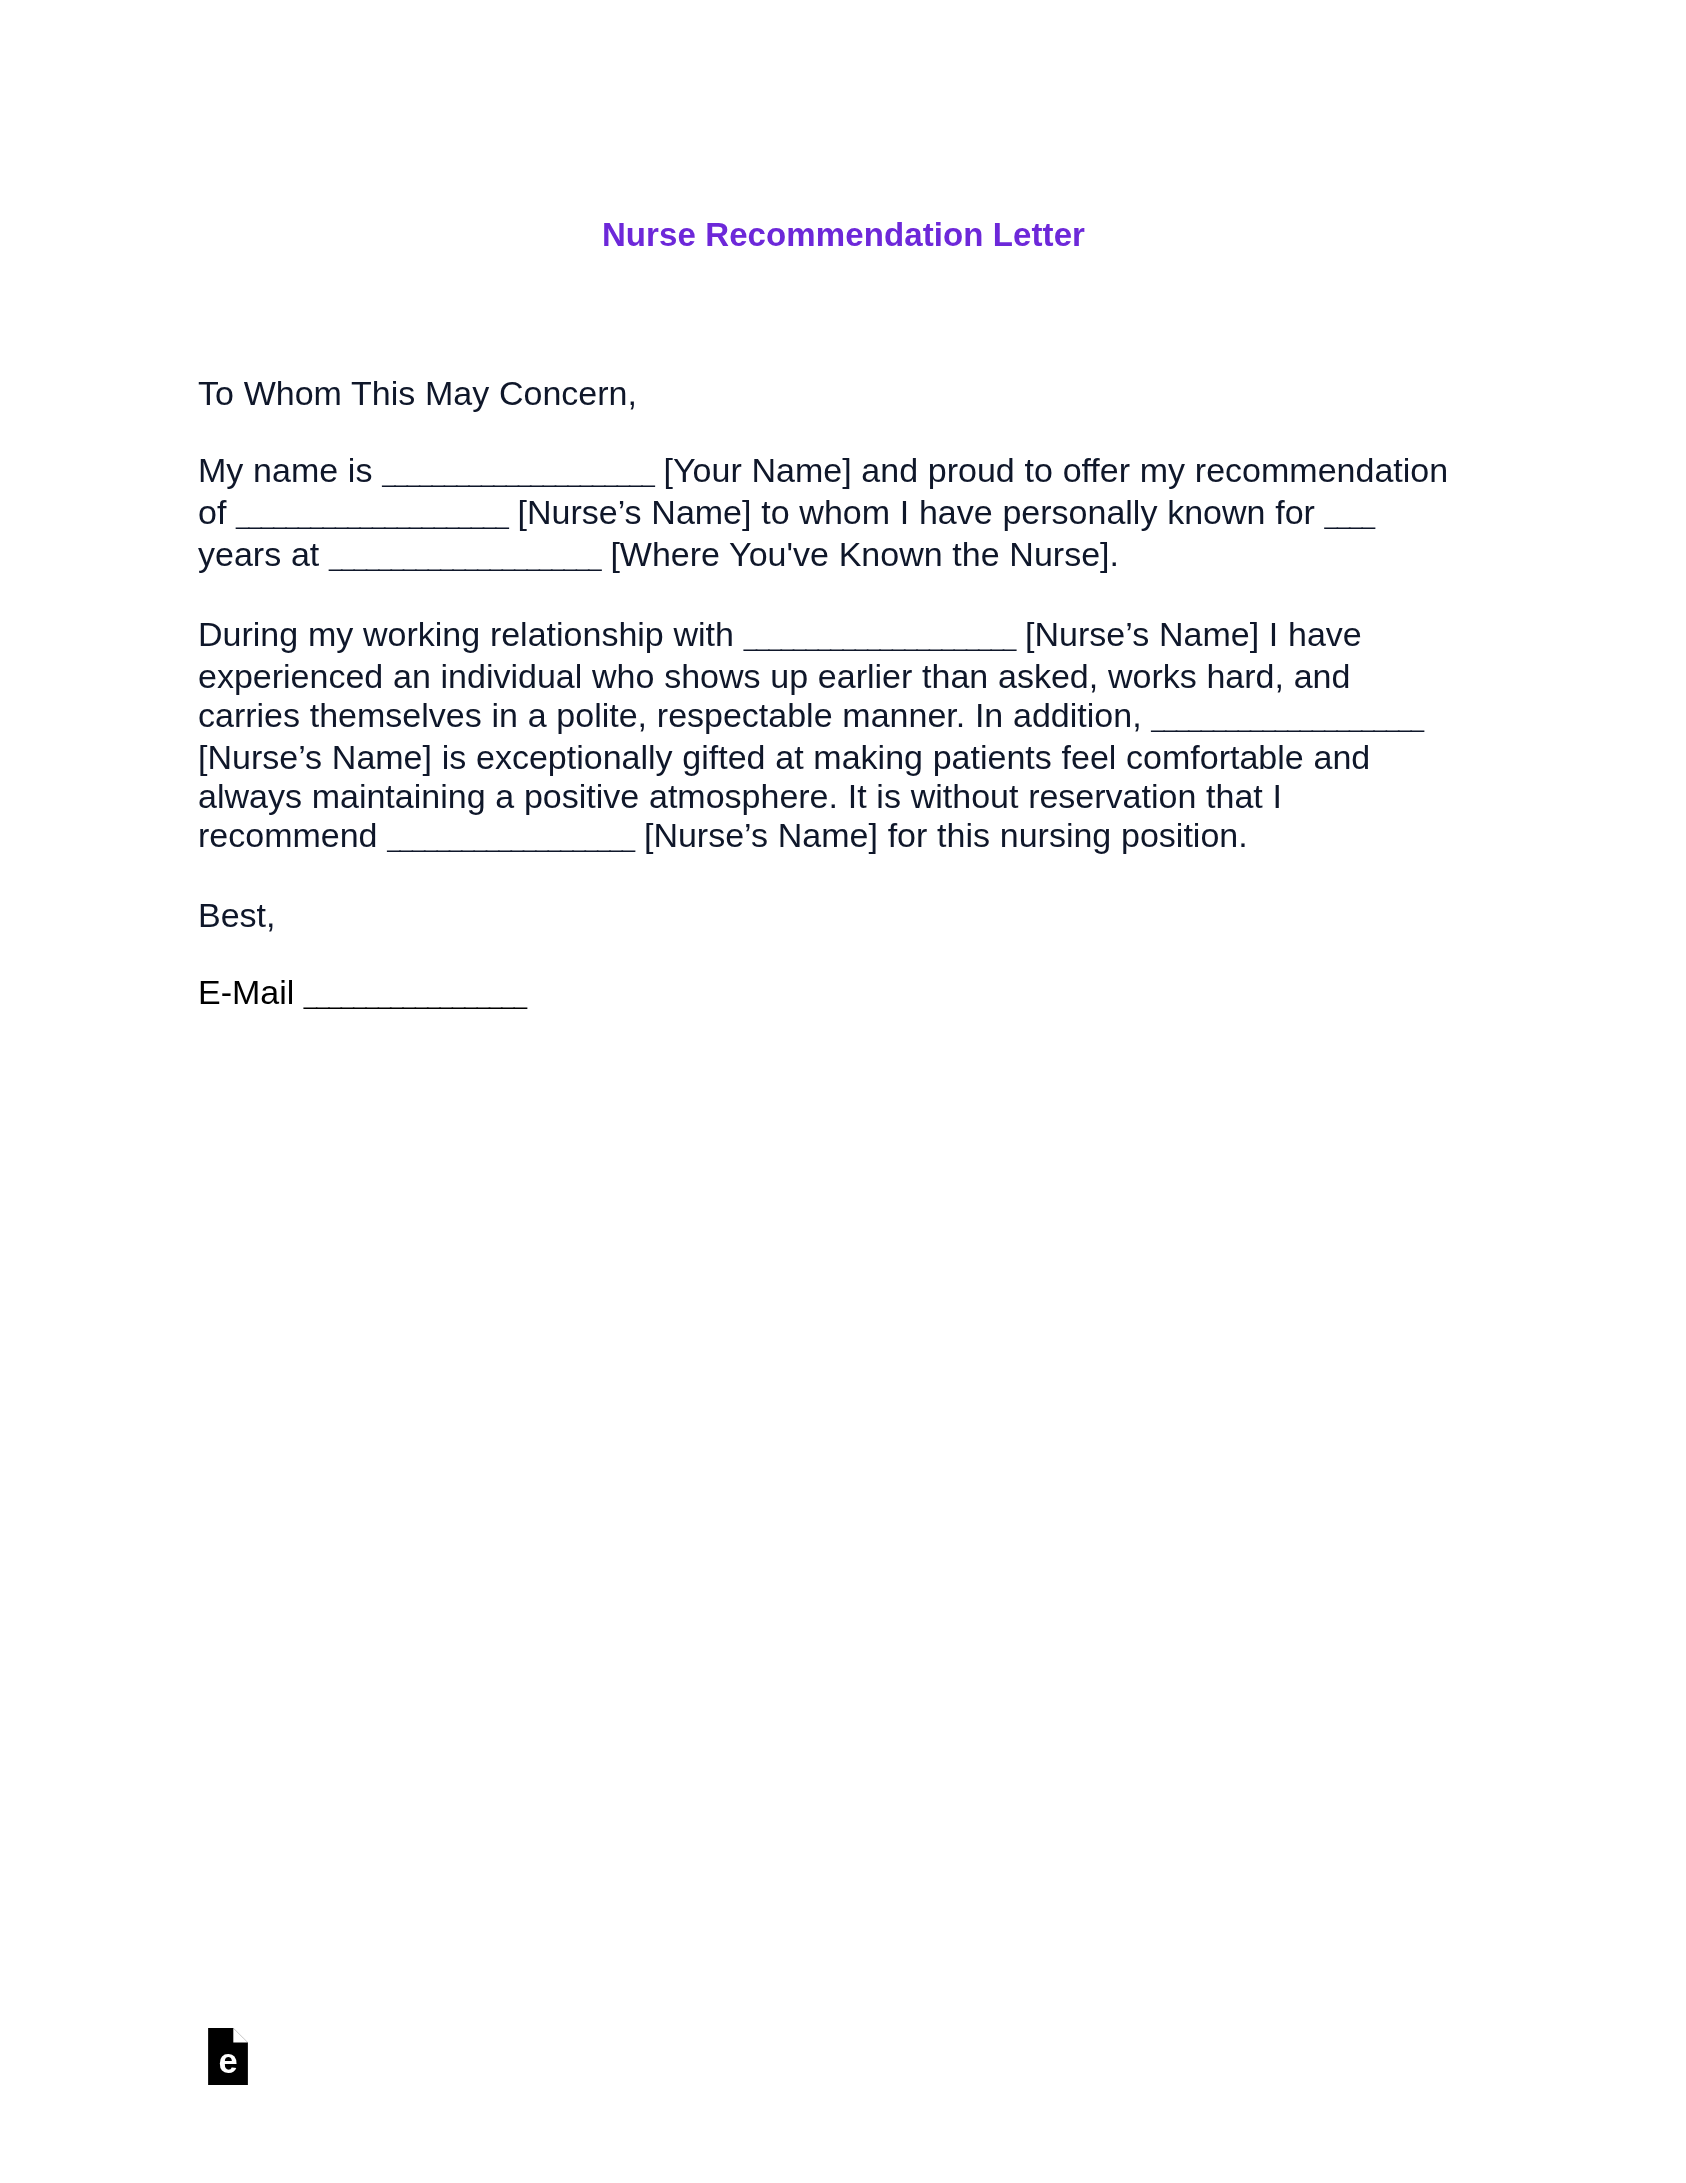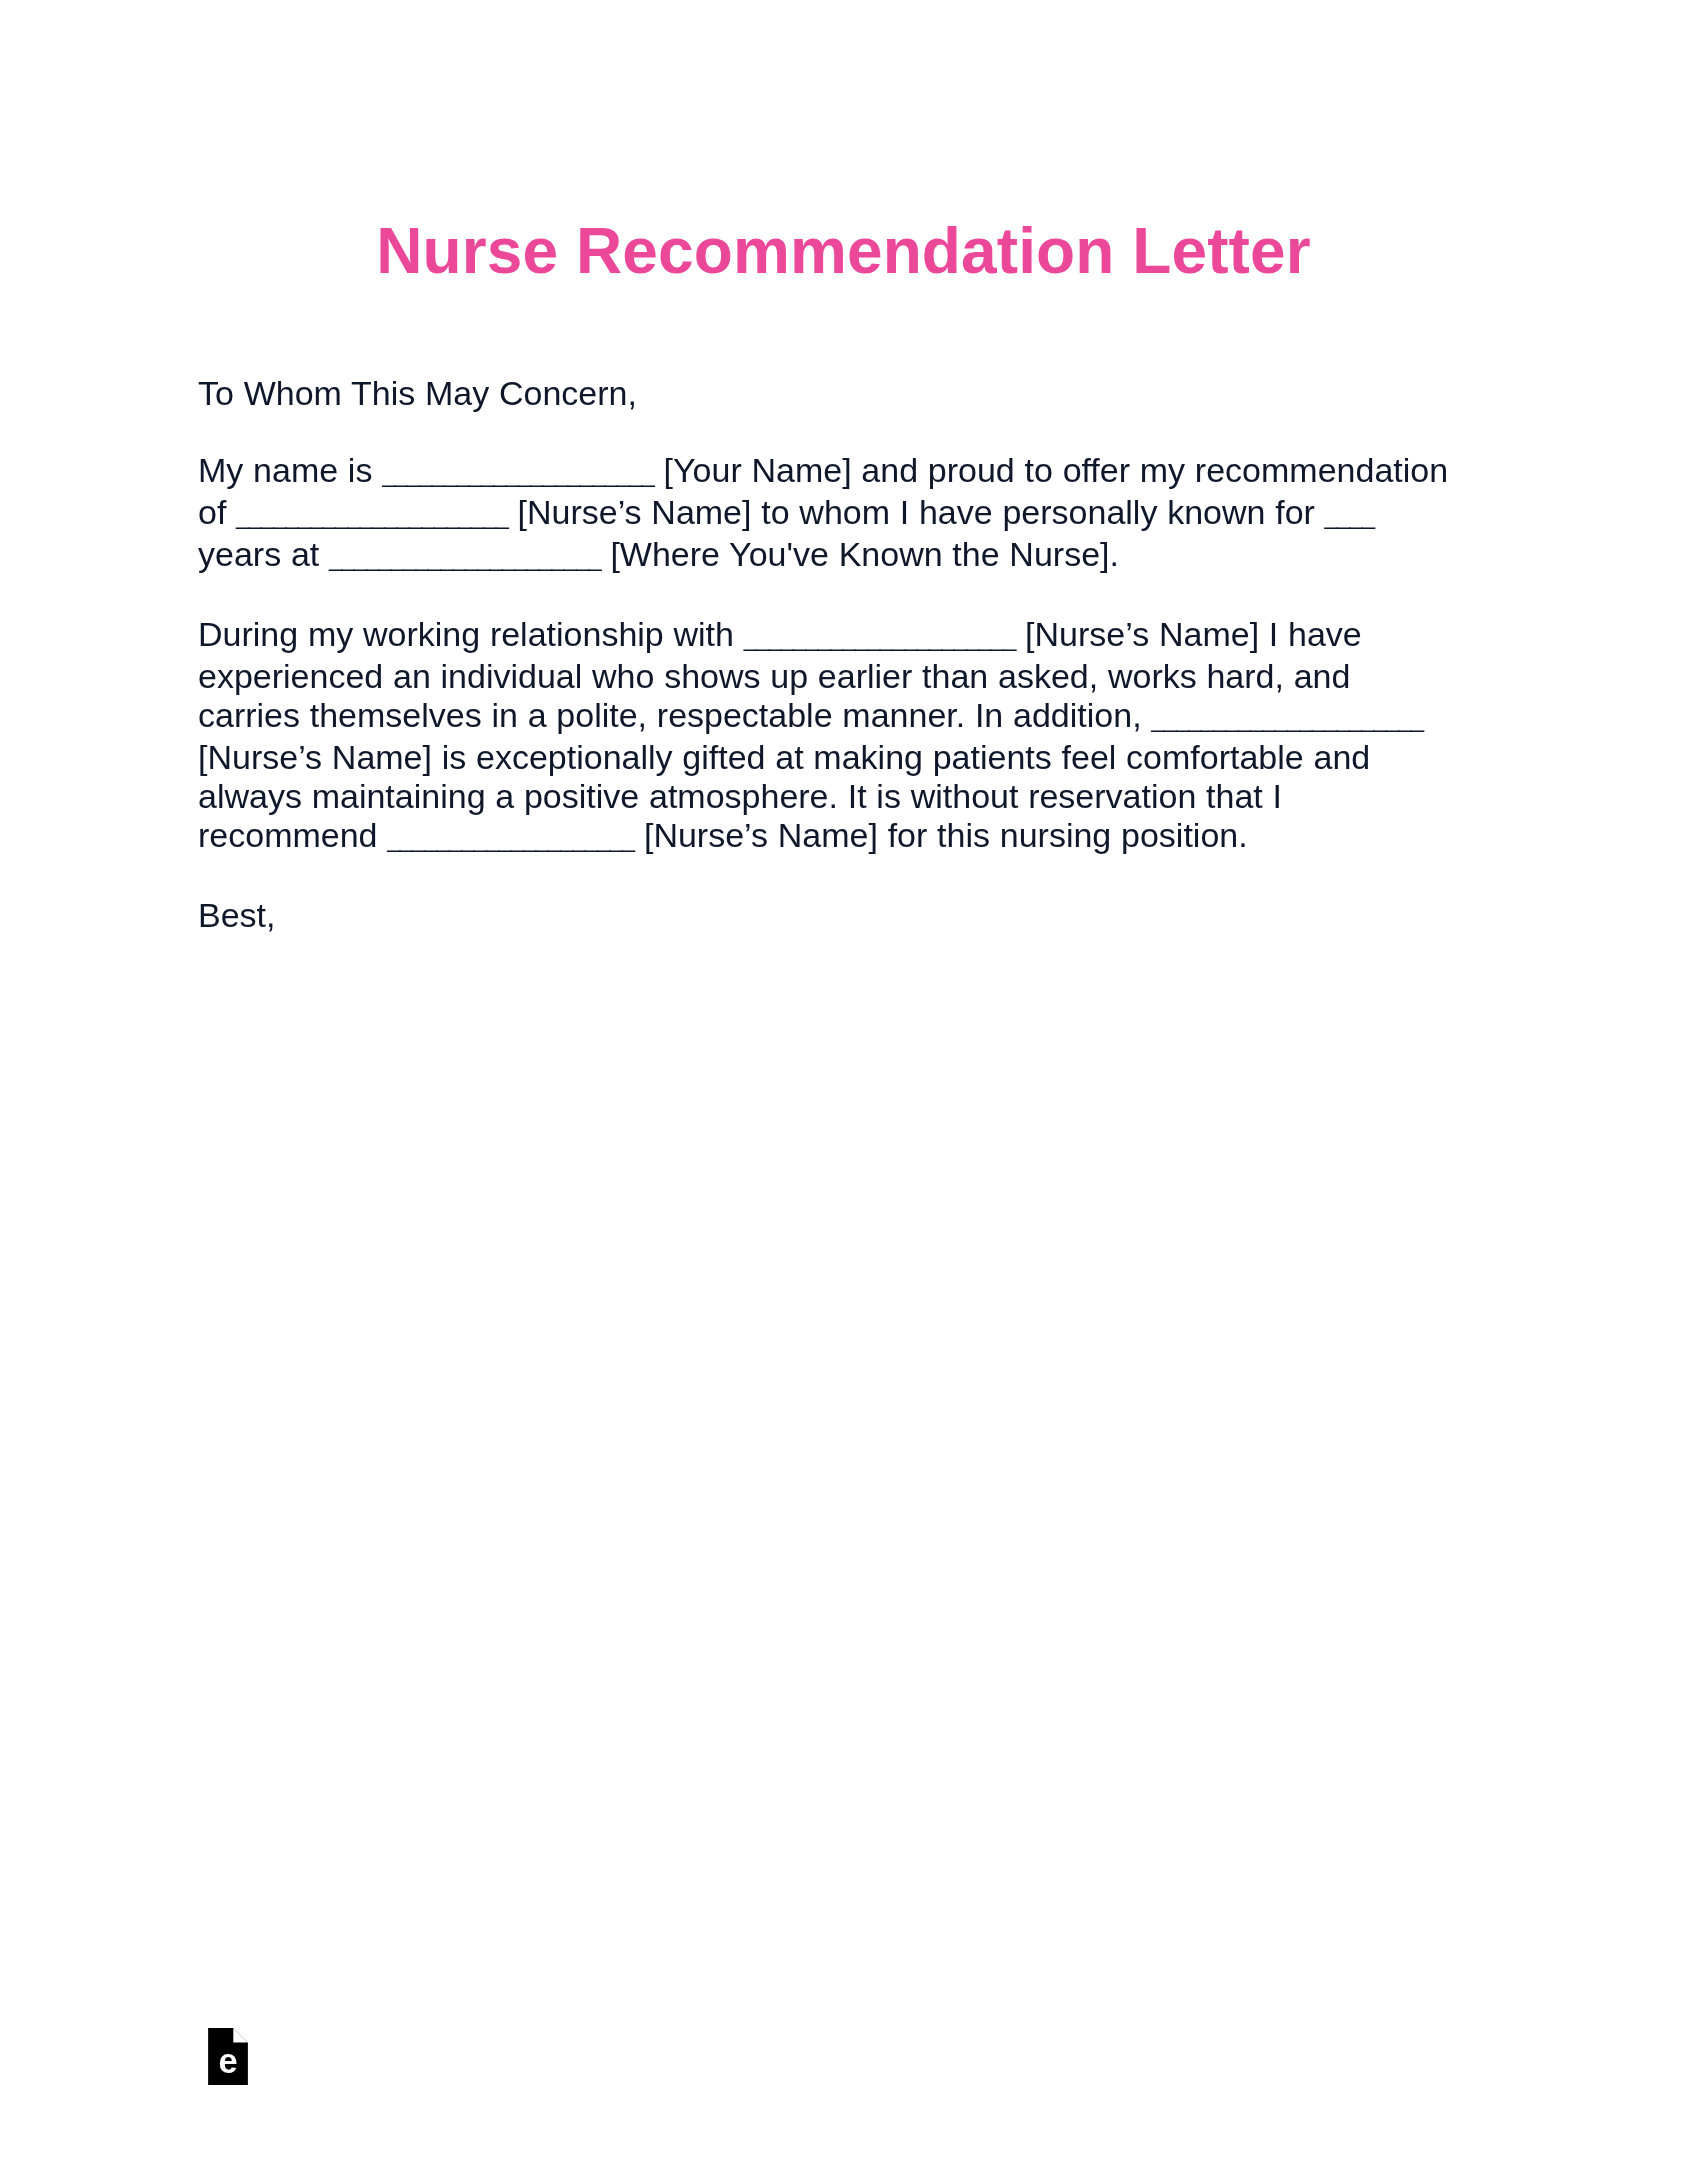--- a/index.html
+++ b/index.html
@@ -26,27 +26,27 @@
   
   .title-block {
     position: absolute;
     left: 0;
     top: 218px;
     width: 1687px;
     text-align: center;
   }
   .doc-title {
     display: inline-block;
-    font-size: 64px;
+    font-size: 33px;
     font-weight: bold;
     line-height: 1.05;
     letter-spacing: 0.1px;
     margin: 0;
     padding: 0;
-    color: #ec4899;
+    color: #6d28d9;
   }
 
   
   .body-block {
     position: absolute;
     left: 198px;
     top: 374px;
     width: 1257px;
   }
 
@@ -103,20 +103,21 @@
 
     <p class="para"><span>My name is </span><span class="blank">______________________</span><span> [Your Name] and proud to offer my recommendation of </span><span class="blank">______________________</span><span> [Nurse’s Name] to whom I have personally known for </span><span class="blank">____</span><span> years at </span><span class="blank">______________________</span><span> [Where You've Known the Nurse].</span></p>
 
     <p class="para"><span>During my working relationship with </span><span class="blank">______________________</span><span> [Nurse’s Name] I have experienced an individual who shows up earlier than asked, works hard, and carries themselves in a polite, respectable manner. In addition, </span><span class="blank">______________________</span><span> [Nurse’s Name] is exceptionally gifted at making patients feel comfortable and always maintaining a positive atmosphere. It is without reservation that I recommend </span><span class="blank">____________________</span><span> [Nurse’s Name] for this nursing position.</span></p>
 
 
     <p class="para"><span>Best,</span></p>
 
 
 
+    <p class="sig-line"><span>E-Mail</span><span> </span><span class="blank">__________________</span></p>
 
   </div>
 
   <div class="logo">
     <svg viewBox="0 0 60 86" xmlns="http://www.w3.org/2000/svg" aria-hidden="true">
       <path d="M0 0 H38 L60 22 V86 H0 Z" fill="#000000"></path>
       <path d="M38 0 L60 22 H38 Z" fill="#ffffff"></path>
       <text x="30" y="68" font-family="'Liberation Sans', sans-serif" font-size="52" font-weight="bold" fill="#ffffff" text-anchor="middle">e</text>
     </svg>
   </div>

